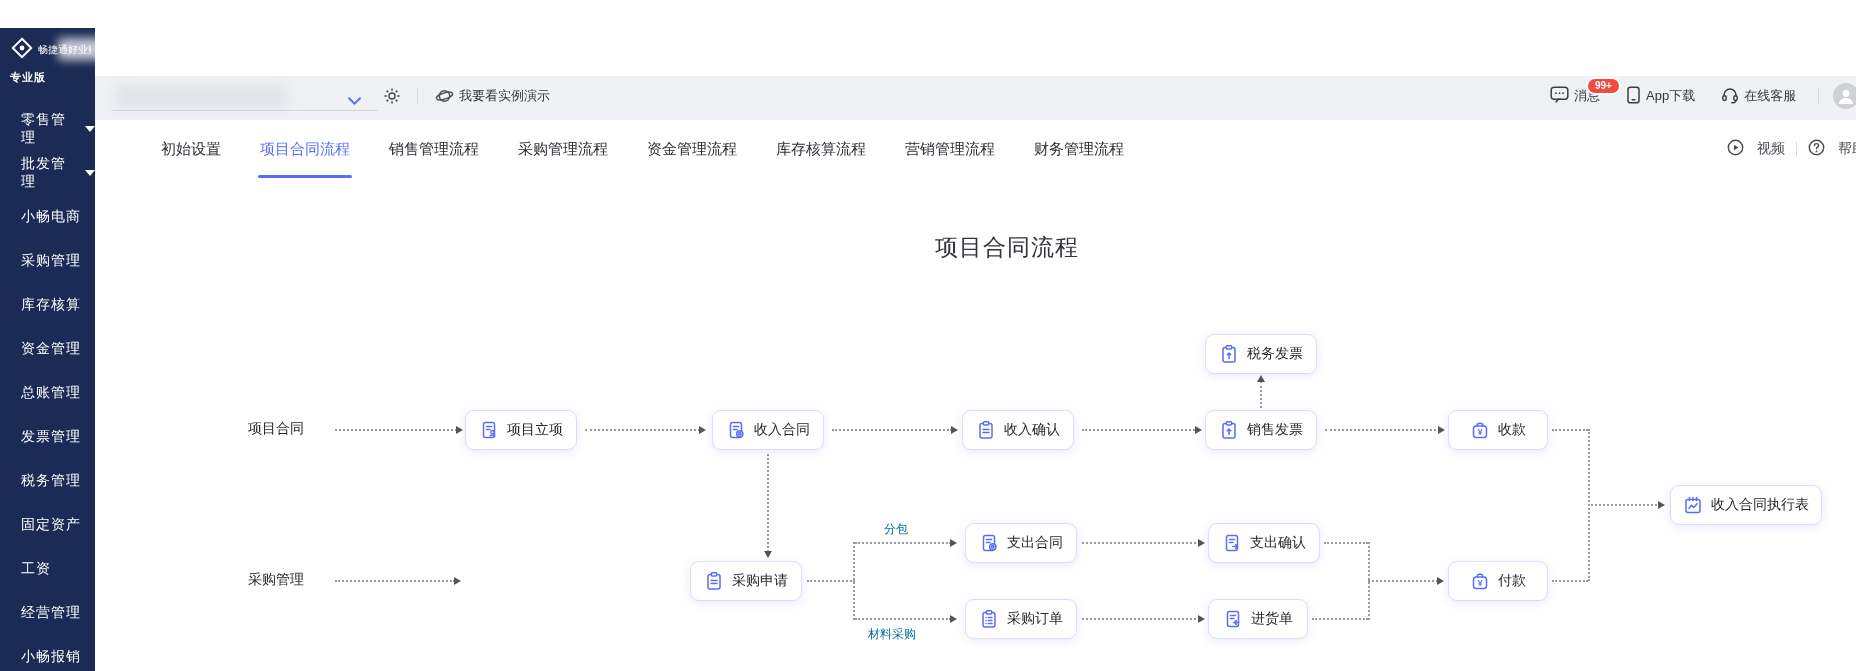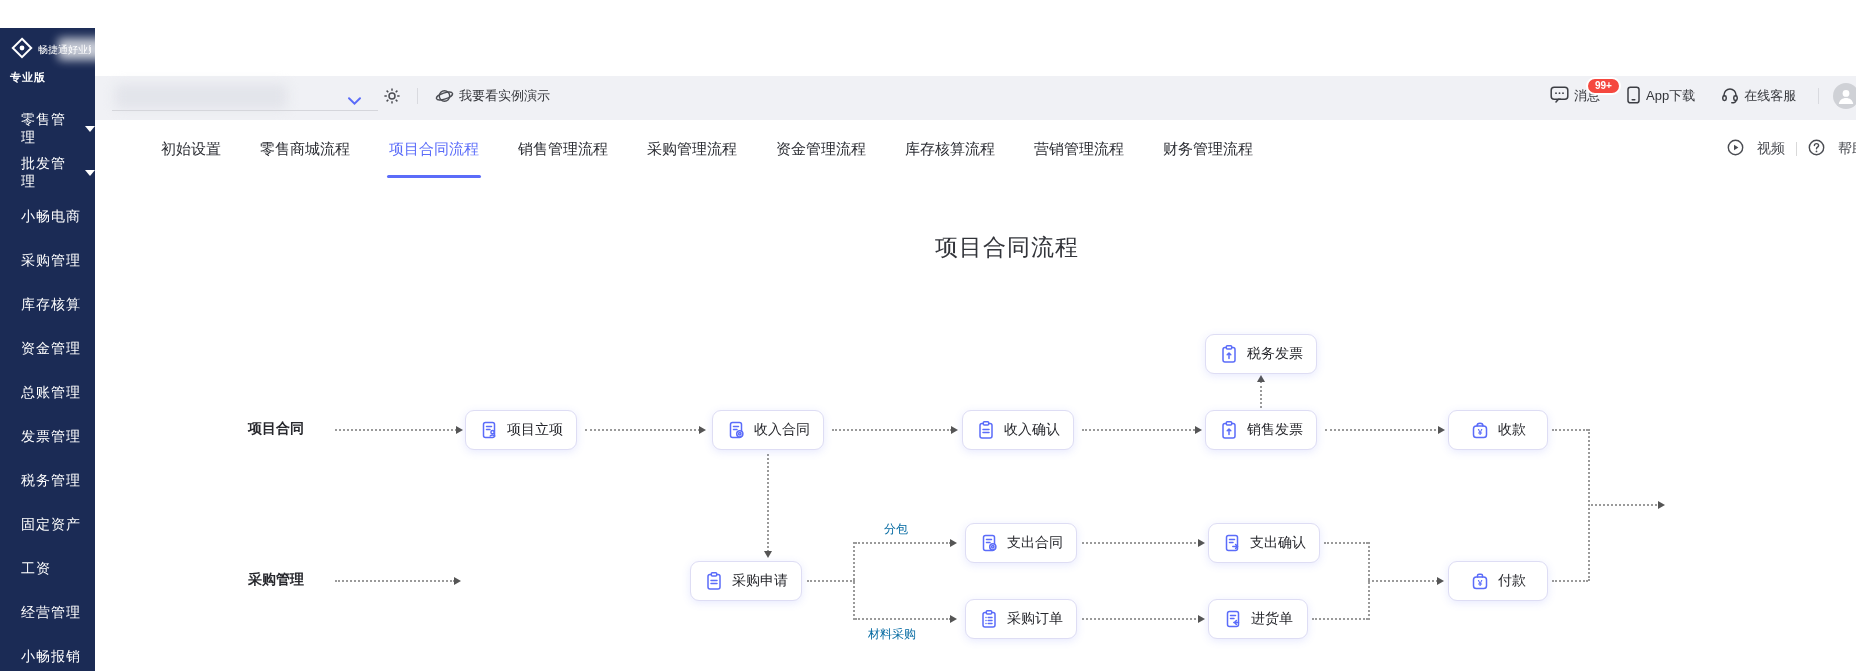--- a/index.html
+++ b/index.html
@@ -53,21 +53,21 @@
   .subtab-utils{position:absolute;right:-10px;top:0;height:58px;display:flex;align-items:center;gap:7px;
                 font-size:14px;color:#4a4c52;}
   .util-div{width:1px;height:14px;background:#d9d9d9;margin:0 4px;}
   .util-item{display:flex;align-items:center;gap:13px;cursor:pointer;white-space:nowrap;}
   .diagram-title{position:absolute;left:840px;top:112px;font-size:23px;color:#32343a;letter-spacing:1px;}
   
   .diagram{position:absolute;left:0;top:0;width:100%;height:100%;}
   .fc-node{position:absolute;height:40px;background:#fff;border:1px solid #deddf4;border-radius:9px;
            display:flex;align-items:center;justify-content:center;gap:8px;
            box-shadow:0 2px 8px rgba(93,108,249,.15);font-size:14px;color:#26272c;cursor:pointer;box-sizing:border-box;}
-  .fc-label{position:absolute;font-size:14px;color:#26272c;font-weight:bold;white-space:nowrap;}
+  .fc-label{position:absolute;font-size:14px;color:#26272c;font-weight:normal;white-space:nowrap;}
   .fc-edge-label{position:absolute;font-size:12px;color:#0369a1;white-space:nowrap;}
   .fc-line-h{position:absolute;border-top:2px dotted #9a9a9a;}
   .fc-line-v{position:absolute;border-left:2px dotted #9a9a9a;}
   .fc-arrow{position:absolute;width:0;height:0;}
   .fc-arrow.right{border-top:4px solid transparent;border-bottom:4px solid transparent;border-left:7px solid #555;}
   .fc-arrow.up{border-left:4px solid transparent;border-right:4px solid transparent;border-bottom:7px solid #555;}
   .fc-arrow.down{border-left:4px solid transparent;border-right:4px solid transparent;border-top:7px solid #555;}
 </style>
 </head>
 <body>
@@ -211,21 +211,20 @@
       <span class="wt-active">
         <span>初始设置</span>
         <span class="wt-close">×</span>
       </span>
     </div>
   </div>
 
   <div class="content">
     <div class="subtab-bar">
       <span class="subtab">初始设置</span>
-        <span class="subtab">零售商城流程</span>
         <span class="subtab active">项目合同流程</span>
         <span class="subtab">销售管理流程</span>
         <span class="subtab">采购管理流程</span>
         <span class="subtab">资金管理流程</span>
         <span class="subtab">库存核算流程</span>
         <span class="subtab">营销管理流程</span>
         <span class="subtab">财务管理流程</span>
       <div class="subtab-utils">
         <span class="util-item">
           <span>
@@ -408,15 +407,25 @@
         <div class="fc-node" style="left: 1353px; top: 441px; width: 100px;">
           <span style="display: flex;">
             <svg width="20" height="20" viewBox="0 0 20 20" fill="none" stroke="#5b6cf9" stroke-width="1.5" stroke-linecap="round" stroke-linejoin="round">
               <rect x="3.5" y="6" width="13" height="11.5" rx="2.8"></rect>
               <path d="M7.5 6V4.6c0-.8.7-1.4 1.5-1.4h2c.8 0 1.5.6 1.5 1.4V6"></path>
               <text x="10" y="14.8" font-size="8.5" fill="#5b6cf9" stroke="none" text-anchor="middle" font-weight="bold">¥</text>
             </svg>
           </span>
           <span>付款</span>
         </div>
+        <div class="fc-node" style="left: 1575px; top: 365px; width: 152px;">
+          <span style="display: flex;">
+            <svg width="20" height="20" viewBox="0 0 20 20" fill="none" stroke="#5b6cf9" stroke-width="1.5" stroke-linecap="round" stroke-linejoin="round">
+              <rect x="3" y="4.5" width="14" height="13" rx="2"></rect>
+              <path d="M6.5 2.5v3M10 2.5v3M13.5 2.5v3"></path>
+              <path d="M6 13.5l2.6-3.2 2.4 2 3-3.6"></path>
+            </svg>
+          </span>
+          <span>收入合同执行表</span>
+        </div>
       </div>
   </div>
 </div>
 
 </body></html>

